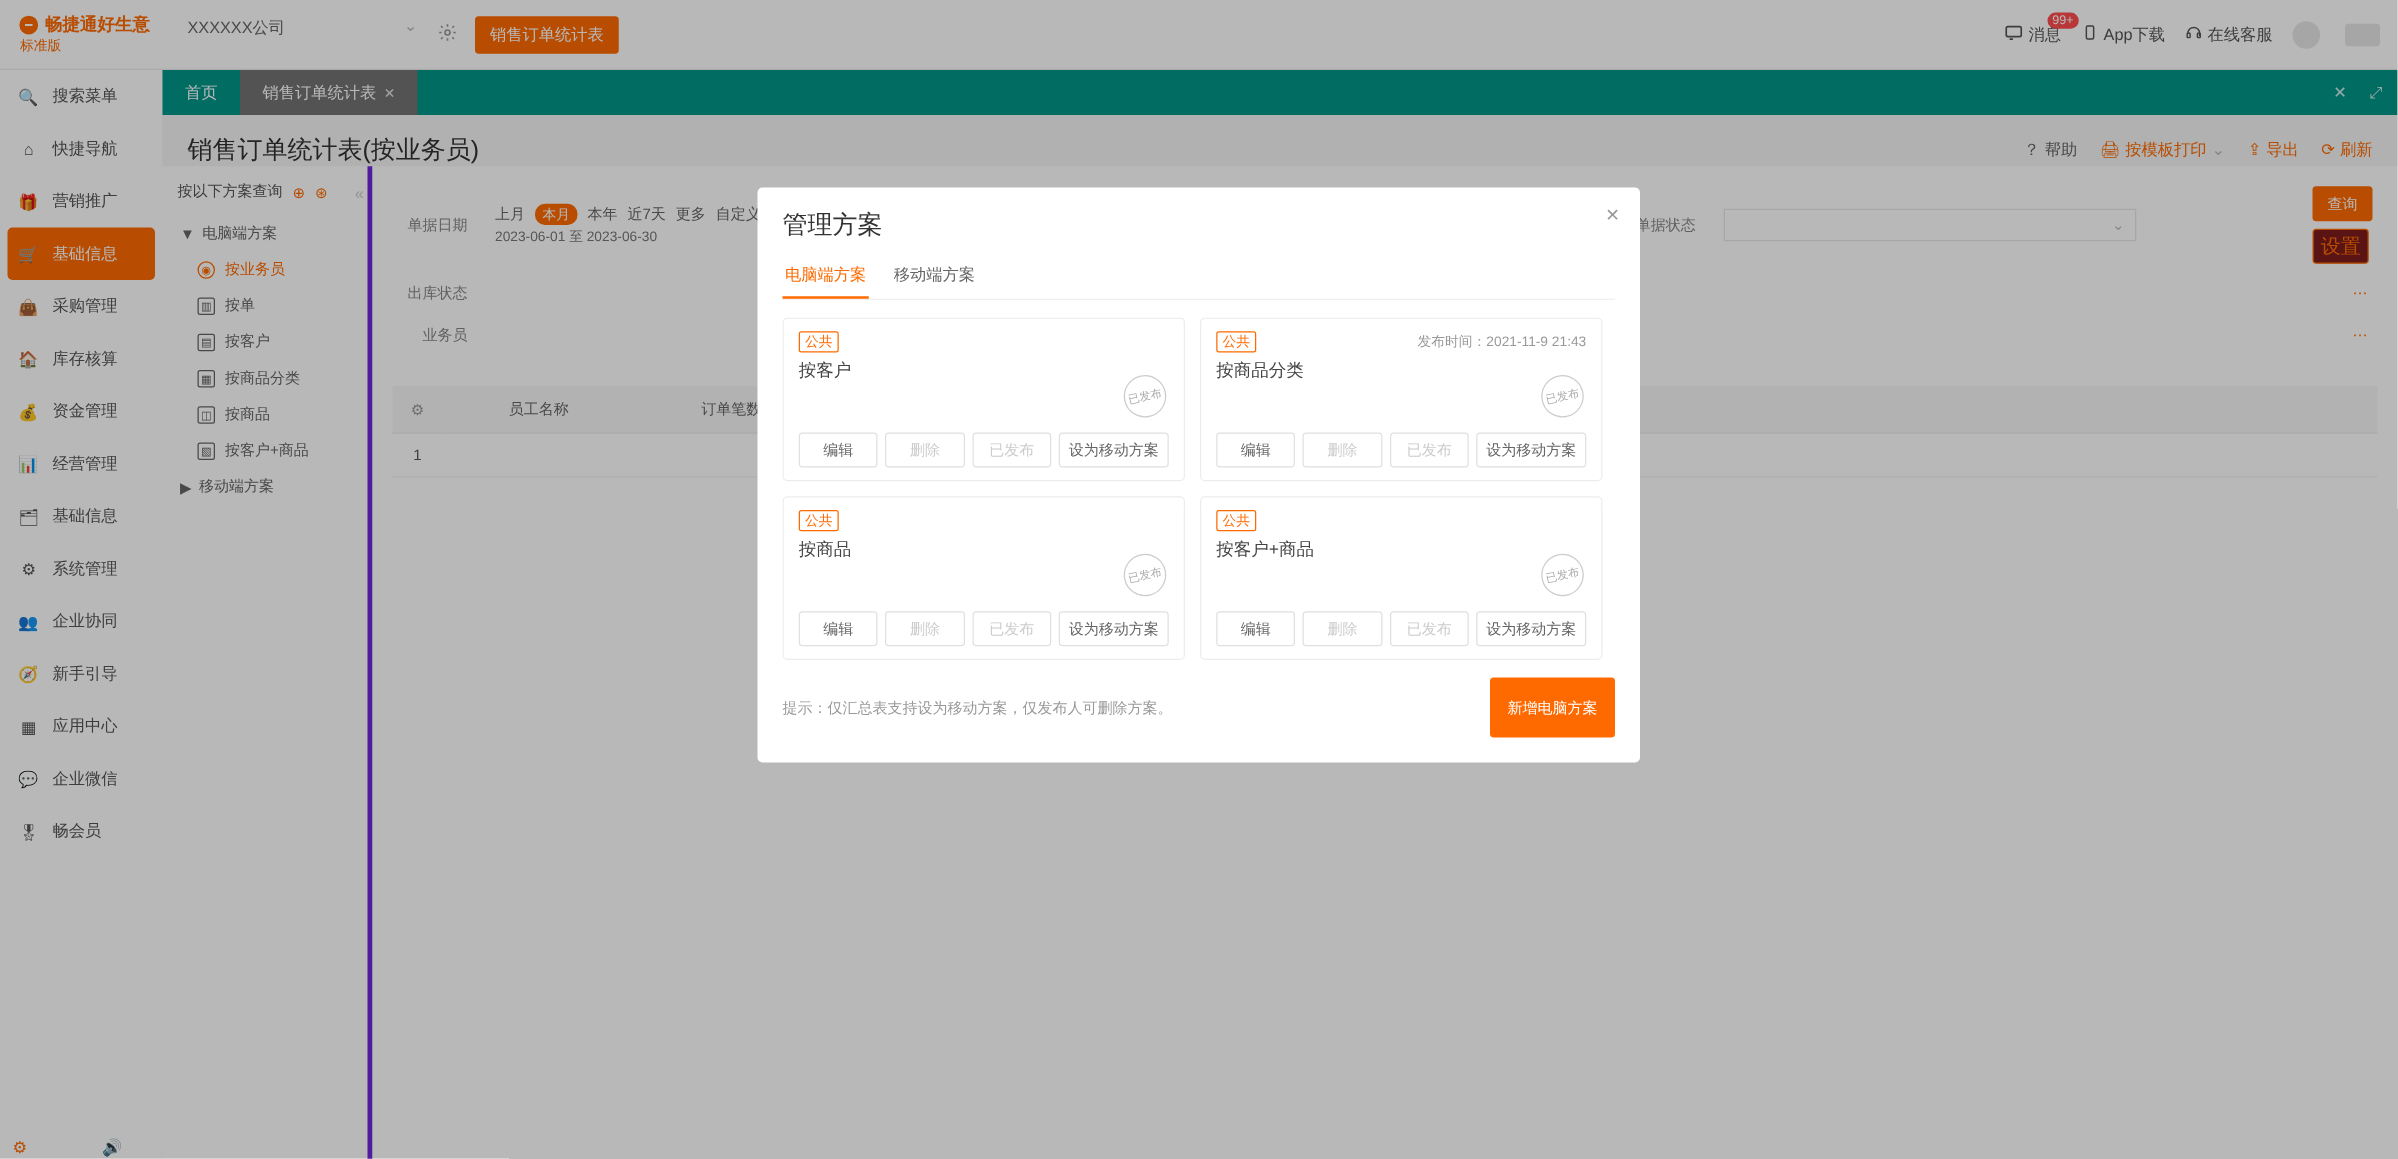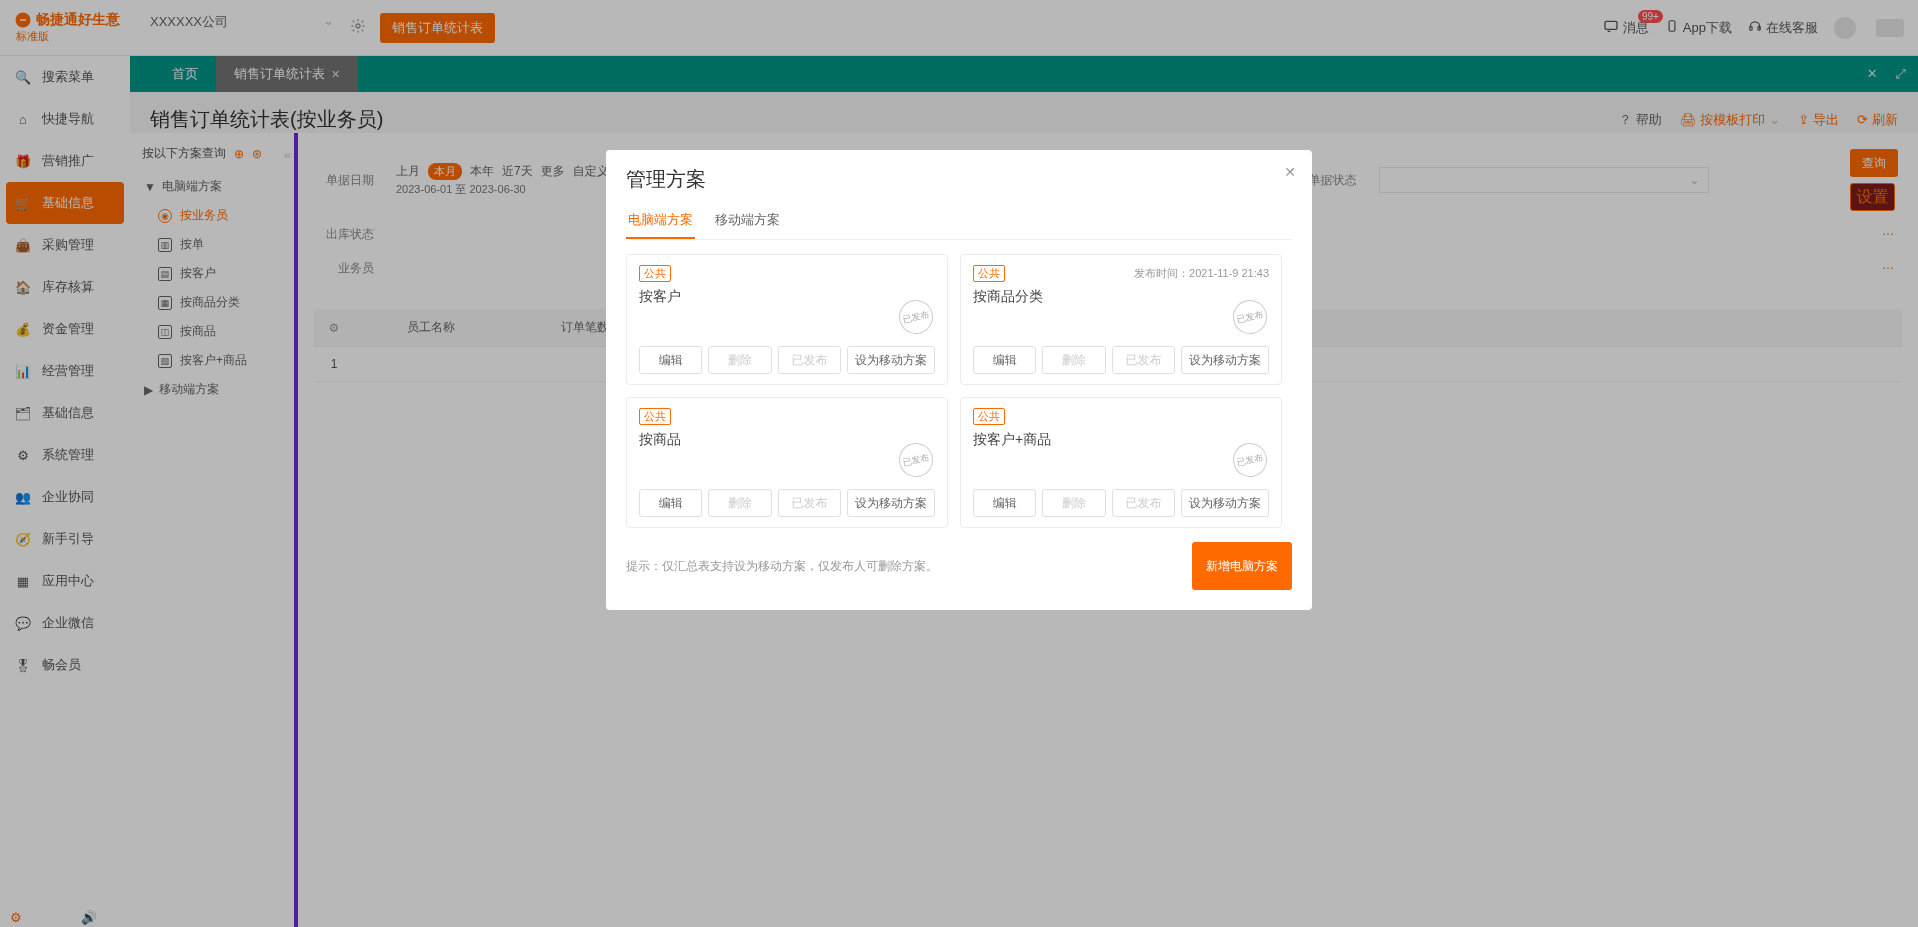--- a/index.html
+++ b/index.html
@@ -22,21 +22,21 @@
   .avatar-rect { width:28px; height:18px; background:#e6e6e6; border-radius:3px; margin-left:4px; }
 
   .main-row { display:flex; height:calc(927px - 48px); }
   .sidebar { width:130px; background:#fff; display:flex; flex-direction:column; }
   .side-item { display:flex; align-items:center; gap:10px; padding:12px 14px; color:#555; cursor:pointer; font-size:13px; }
   .side-item.active { background:#ff6a00; color:#fff; border-radius:4px; margin:0 6px; padding:12px 8px; }
   .side-icon { width:18px; height:18px; display:inline-flex; align-items:center; justify-content:center; color:inherit; }
   .sidebar-bottom { margin-top:auto; display:flex; padding:10px; gap:60px; color:#ff6a00; }
 
   .content { flex:1; display:flex; flex-direction:column; position:relative; background:#f5f5f5; }
-  .tabbar { height:36px; background:#009688; display:flex; align-items:center;padding-left:24px; }
+  .tabbar { height:36px; background:#009688; display:flex; align-items:center; }
   .tab { color:#fff; padding:0 18px; height:36px; display:flex; align-items:center; gap:6px; cursor:pointer; font-size:13px; }
   .tab.active { background:#737373;justify-content:flex-end; }
   .tab-close { font-size:11px; opacity:.8; }
   .tabbar-right { margin-left:auto; display:flex; gap:6px; padding-right:6px; }
   .tabbar-btn { color:#fff; opacity:.8; padding:4px 6px; cursor:pointer; }
 
   .page { display:flex; flex:1; }
   .page-side { width:168px; background:#fff; padding:12px 0; border-right:4px solid #6d28d9; position:relative; }
   .page-side-header { display:flex; align-items:center; padding:0 12px 10px; font-size:12px; color:#555; gap:8px; }
   .plus-circle { color:#ff6a00; }

